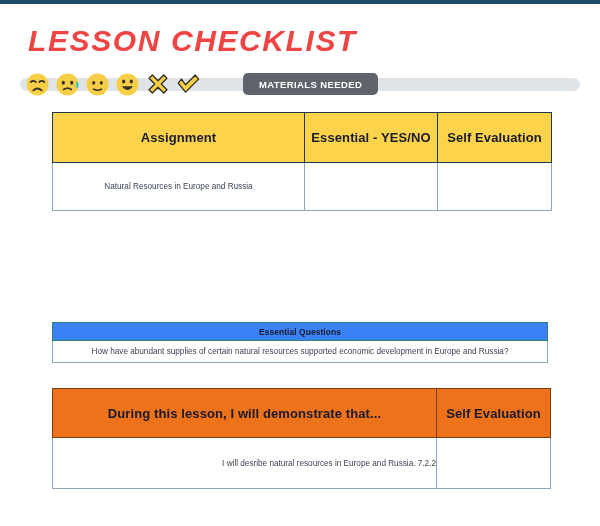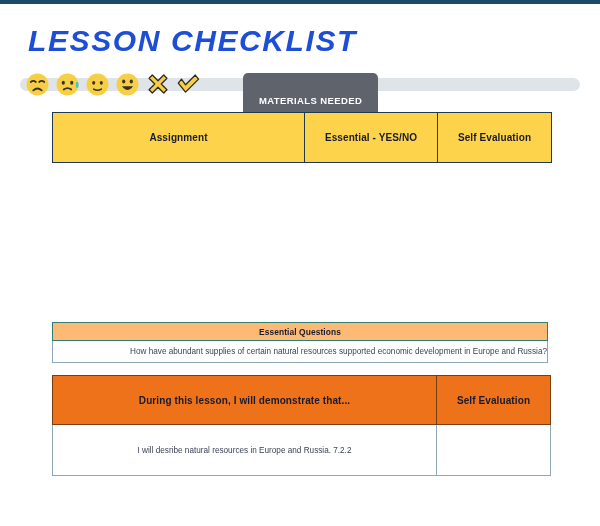--- a/index.html
+++ b/index.html
@@ -33,21 +33,21 @@
   }
   .title {
     position: absolute;
     left: 28px;
     top: 6px;
     font-family: "Liberation Sans", sans-serif;
     font-size: 30px;
     font-weight: bold;
     font-style: italic;
     letter-spacing: 1.6px;
-    color: #1d4ed8;
+    color: #ef4444;
     white-space: nowrap;
   }
   .instructions {
     position: absolute;
     right: 27px;
     top: 11px;
     width: 232px;
     text-align: right;
     font-size: 8.6px;
     line-height: 1.43;
@@ -83,21 +83,21 @@
     width: 26px;
     height: 26px;
     display: block;
     margin-left: 1px;
   }
   .materials-badge {
     position: absolute;
     left: 243px;
     top: 73px;
     height: 22px;
-    padding: 16px 16px;
+    padding: 0 16px;
     background: #5f636b;
     border-radius: 5px;
     color: #ffffff;
     font-size: 9.5px;
     font-weight: bold;
     letter-spacing: 0.4px;
     display: flex;
     align-items: center;
     justify-content: center;
     white-space: nowrap;
@@ -109,21 +109,21 @@
     border-collapse: collapse;
     table-layout: fixed;
   }
   .tbl td, .tbl th {
     border: 1px solid #8fa8b8;
     padding: 0;
     text-align: center;
     vertical-align: middle;
   }
   .tbl th {
-    font-size: 10px;
+    font-size: 13px;
     font-weight: bold;
     color: #1a1a2e;
     letter-spacing: 0.1px;
   }
   .tbl td {
     font-size: 8.2px;
     color: #3a4454;
   }
 
   
@@ -142,49 +142,49 @@
     background: #ffffff;
   }
 
   
   #essential-table {
     left: 52px;
     top: 322px;
     width: 496px;
   }
   #essential-table th {
-    background: #fdba74;
+    background: #3b82f6;
     height: 17px;
     border-color: #2f7f77;
     font-size: 8.4px;
     margin-top: 24px;
   }
   #essential-table td {
     height: 21px;
     background: #ffffff;
     font-size: 8.2px;
     border-color: #8fa8b8;
-    text-align: right;
   }
 
   
   #objectives-table {
     left: 52px;
-    top: 375px;
+    top: 388px;
     width: 496px;
     padding-left: 20px;
   }
   #objectives-table thead th {
     background: #ee7219;
     height: 48px;
     border-color: #7a3e0d;
   }
   #objectives-table tbody td {
     height: 50px;
     background: #ffffff;
+    text-align: right;
   }
 </style>
 </head>
 <body>
 
 <div class="top-bar"></div>
 
 <div class="header">
   <div class="title">LESSON CHECKLIST</div>
 </div>
@@ -235,20 +235,25 @@
 
 <table class="tbl" id="assignment-table">
   <thead>
     <tr>
       <th style="width:251px">Assignment</th>
       <th style="width:132px">Essential - YES/NO</th>
       <th style="width:113px">Self Evaluation</th>
     </tr>
   </thead>
   <tbody>
+    <tr>
+      <td>Natural Resources in Europe and Russia</td>
+      <td></td>
+      <td></td>
+    </tr>
   </tbody>
 </table>
 
 <table class="tbl" id="essential-table">
   <thead>
     <tr>
       <th>Essential Questions</th>
     </tr>
   </thead>
   <tbody>

